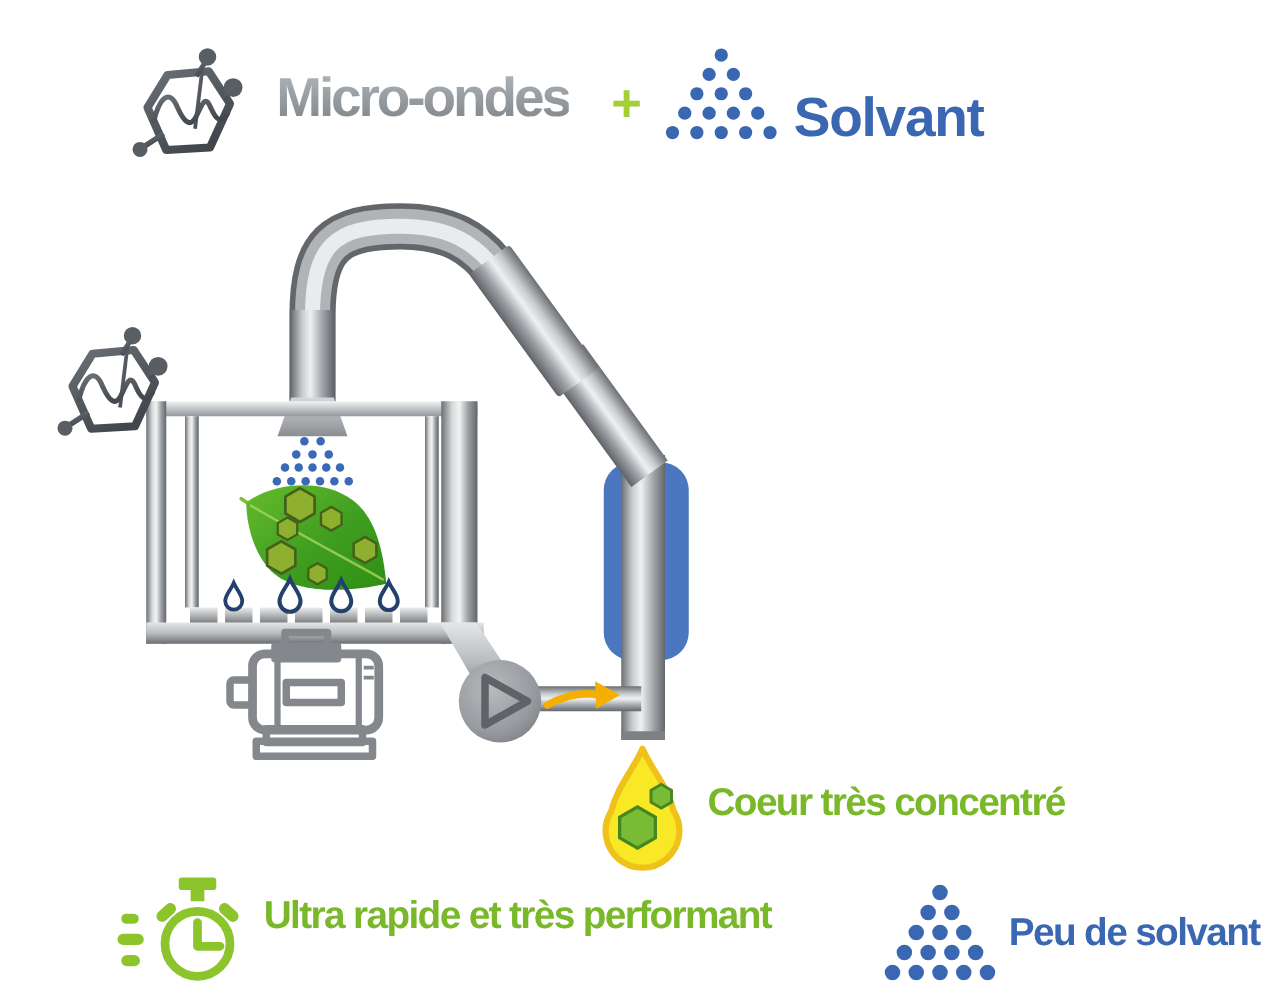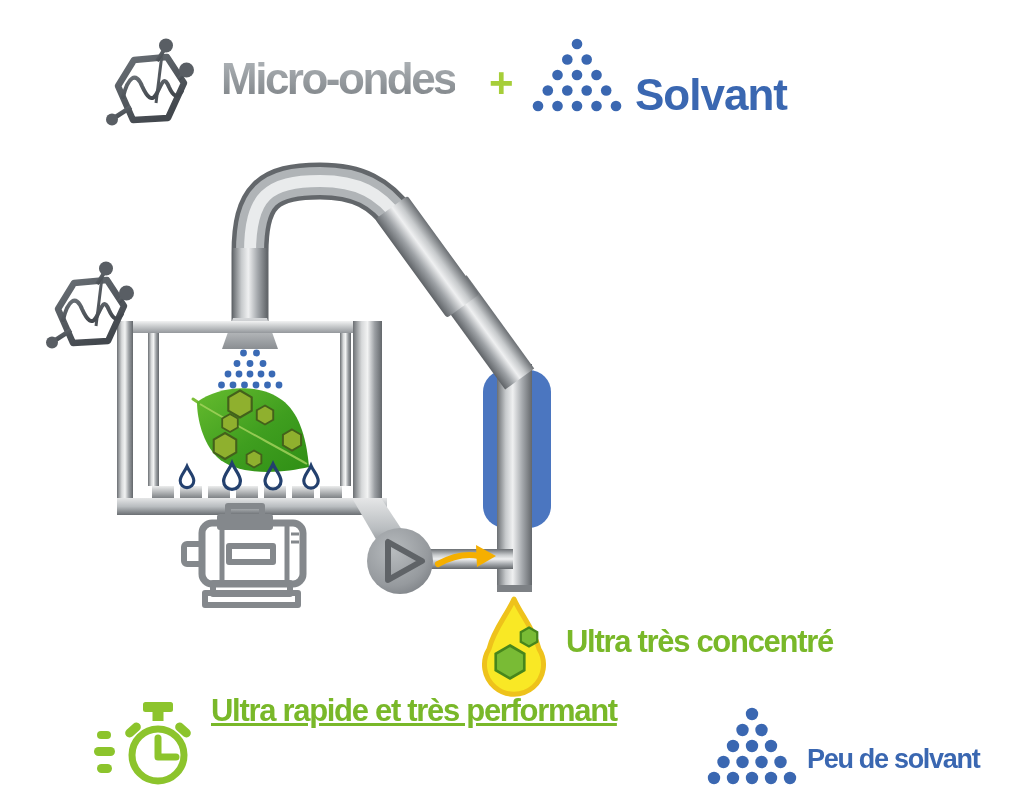--- a/index.html
+++ b/index.html
@@ -11,22 +11,22 @@
   svg.diagram{position:absolute;left:0;top:0;z-index:0;}
   .txt{position:absolute;font-weight:bold;white-space:nowrap;z-index:2;line-height:1;}
   .micro{
     left:221px;top:57px;font-size:44px;letter-spacing:-2.5px;
     background:linear-gradient(180deg,var(--gray-text-top,#b0b5b9) 0%,var(--gray-text-bottom,#7e8387) 100%);
     -webkit-background-clip:text;background-clip:text;color:transparent;
   }
   .plus{left:489px;top:62px;font-size:42px;color:var(--plus-green,#a6ce39);}
   .solvant{left:635px;top:73px;font-size:44px;letter-spacing:-1px;color:var(--blue-text,#3a67b1);}
   .coeur{left:566px;top:626px;font-size:31px;letter-spacing:-1.3px;color:var(--green-text,#79b829);}
-  .ultra{left:211px;top:695px;font-size:31px;letter-spacing:-1.3px;color:var(--green-text,#79b829);text-decoration:underline;}
-  .peu{left:807px;top:746px;font-size:27px;letter-spacing:-1.3px;color:var(--blue-text,#3a67b1);}
+  .ultra{left:211px;top:716px;font-size:31px;letter-spacing:-1.3px;color:var(--green-text,#79b829);}
+  .peu{left:807px;top:730px;font-size:31px;letter-spacing:-1.3px;color:var(--blue-text,#3a67b1);}
 </style>
 </head>
 <body>
 
 <svg class="diagram" width="1024" height="789" viewBox="0 0 1024 789" xmlns="http://www.w3.org/2000/svg">
   <defs>
     <linearGradient id="gradVPipe" x1="0" y1="0" x2="1" y2="0">
       <stop offset="0" stop-color="#6b6f73"></stop>
         <stop offset="0.25" stop-color="#c7cacc"></stop>
       <stop offset="0.45" stop-color="#eff0f1"></stop>
@@ -270,15 +270,15 @@
       <circle cx="733" cy="778" r="6.2"></circle>
       <circle cx="752" cy="778" r="6.2"></circle>
       <circle cx="771" cy="778" r="6.2"></circle>
       <circle cx="790" cy="778" r="6.2"></circle>
   </g>
 </svg>
 
 <div class="txt micro">Micro-ondes</div>
 <div class="txt plus">+</div>
 <div class="txt solvant">Solvant</div>
-<div class="txt coeur">Ultra très concentré</div>
+<div class="txt coeur">Coeur très concentré</div>
 <div class="txt ultra">Ultra rapide et très performant</div>
 <div class="txt peu">Peu de solvant</div>
 
 </body></html>

